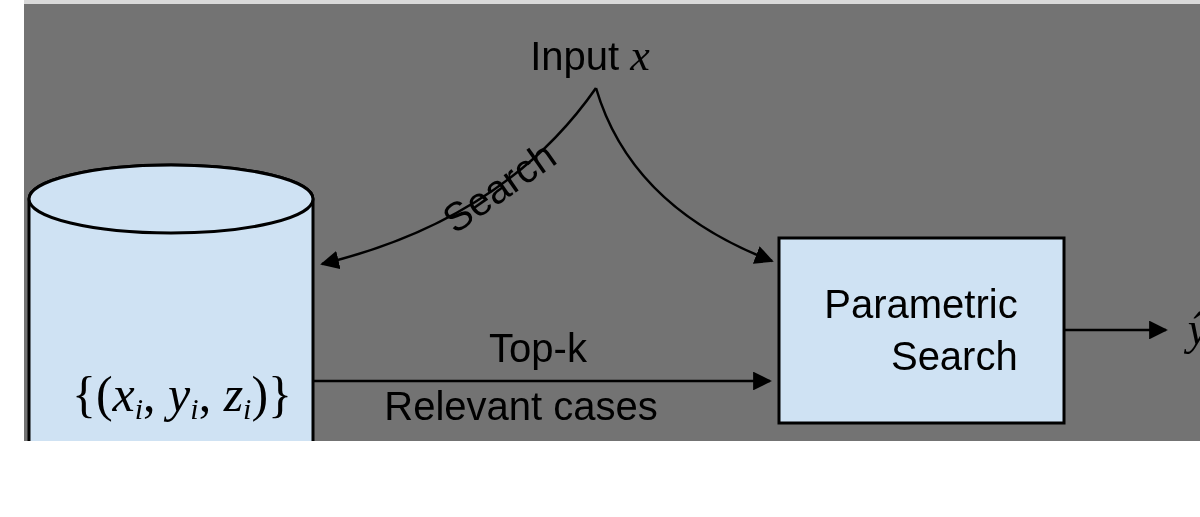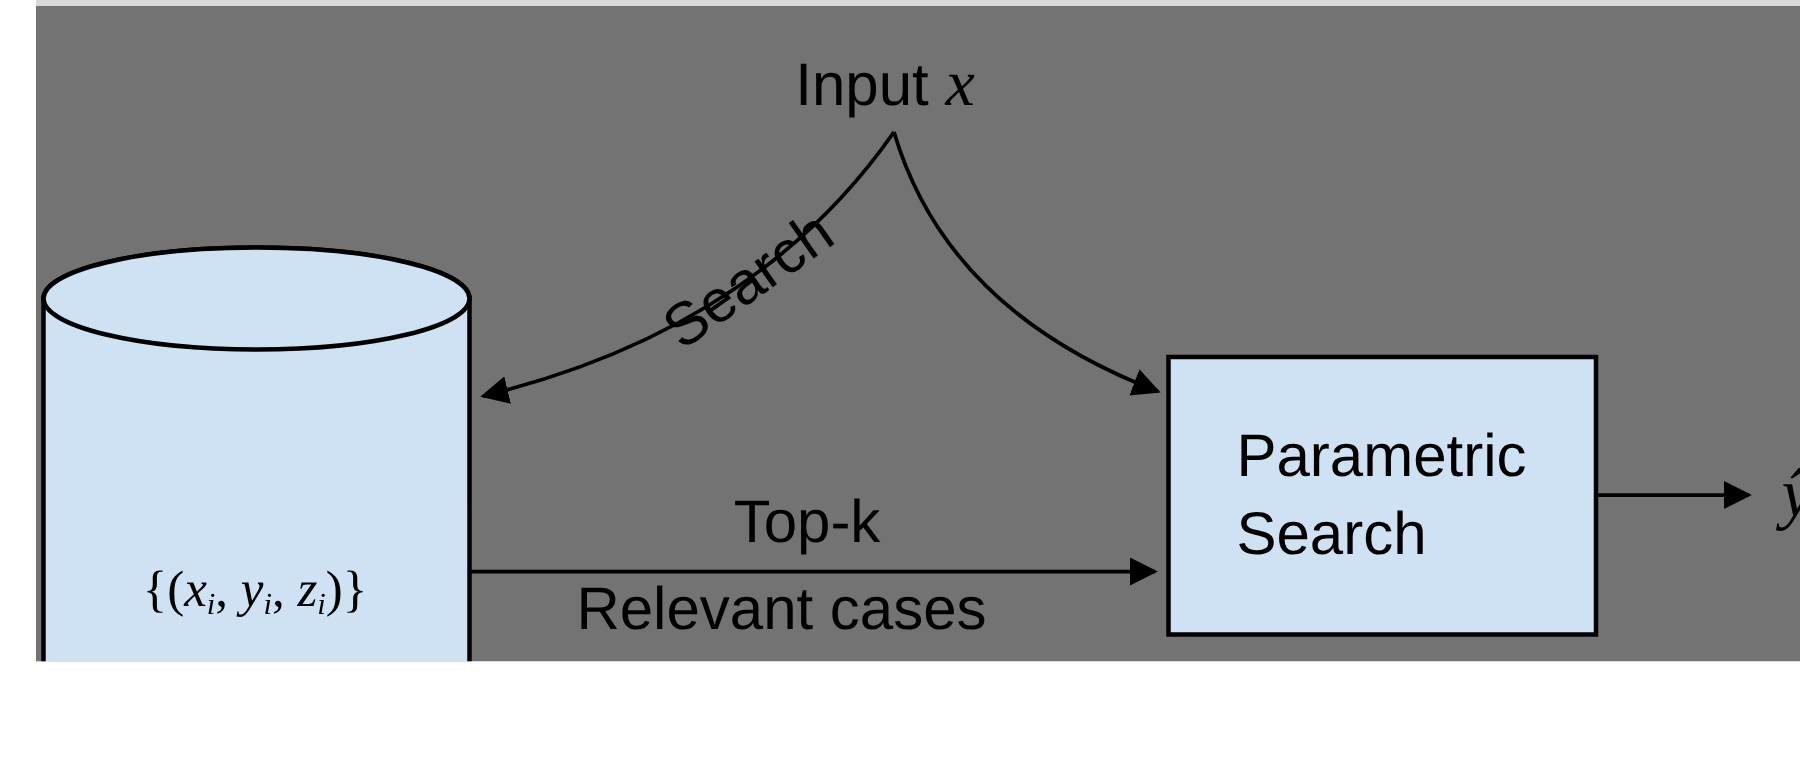--- a/index.html
+++ b/index.html
@@ -24,33 +24,33 @@
     left: 0; top: 0;
   }
   .label {
     position: absolute;
     transform: translate(-50%, -50%);
     white-space: nowrap;
     font-size: 40px;
     line-height: 1.1;
     color: #000;
   }
-  .label.center { text-align: left; }
+  .label.center { text-align: right; }
   .mathvar {
     font-family: "Liberation Serif", "DejaVu Serif", serif;
     font-style: italic;
   }
   .input-label { left: 566px; top: 56px; }
   .input-label .mathvar { font-size: 44px; }
   .db-title { left: 147px; top: 321px; }
   .db-formula {
-    left: 146px; top: 394px;
+    left: 158px; top: 394px;
     font-family: "Liberation Serif", "DejaVu Serif", serif;
     font-style: italic;
-    font-size: 34px;
+    font-size: 50px;
   }
   .db-formula .delim { font-style: normal; }
   .db-formula sub {
     font-size: 0.6em;
     vertical-align: baseline;
     position: relative;
     top: 0.25em;
   }
   .search-label {
     left: 475px; top: 187px;

